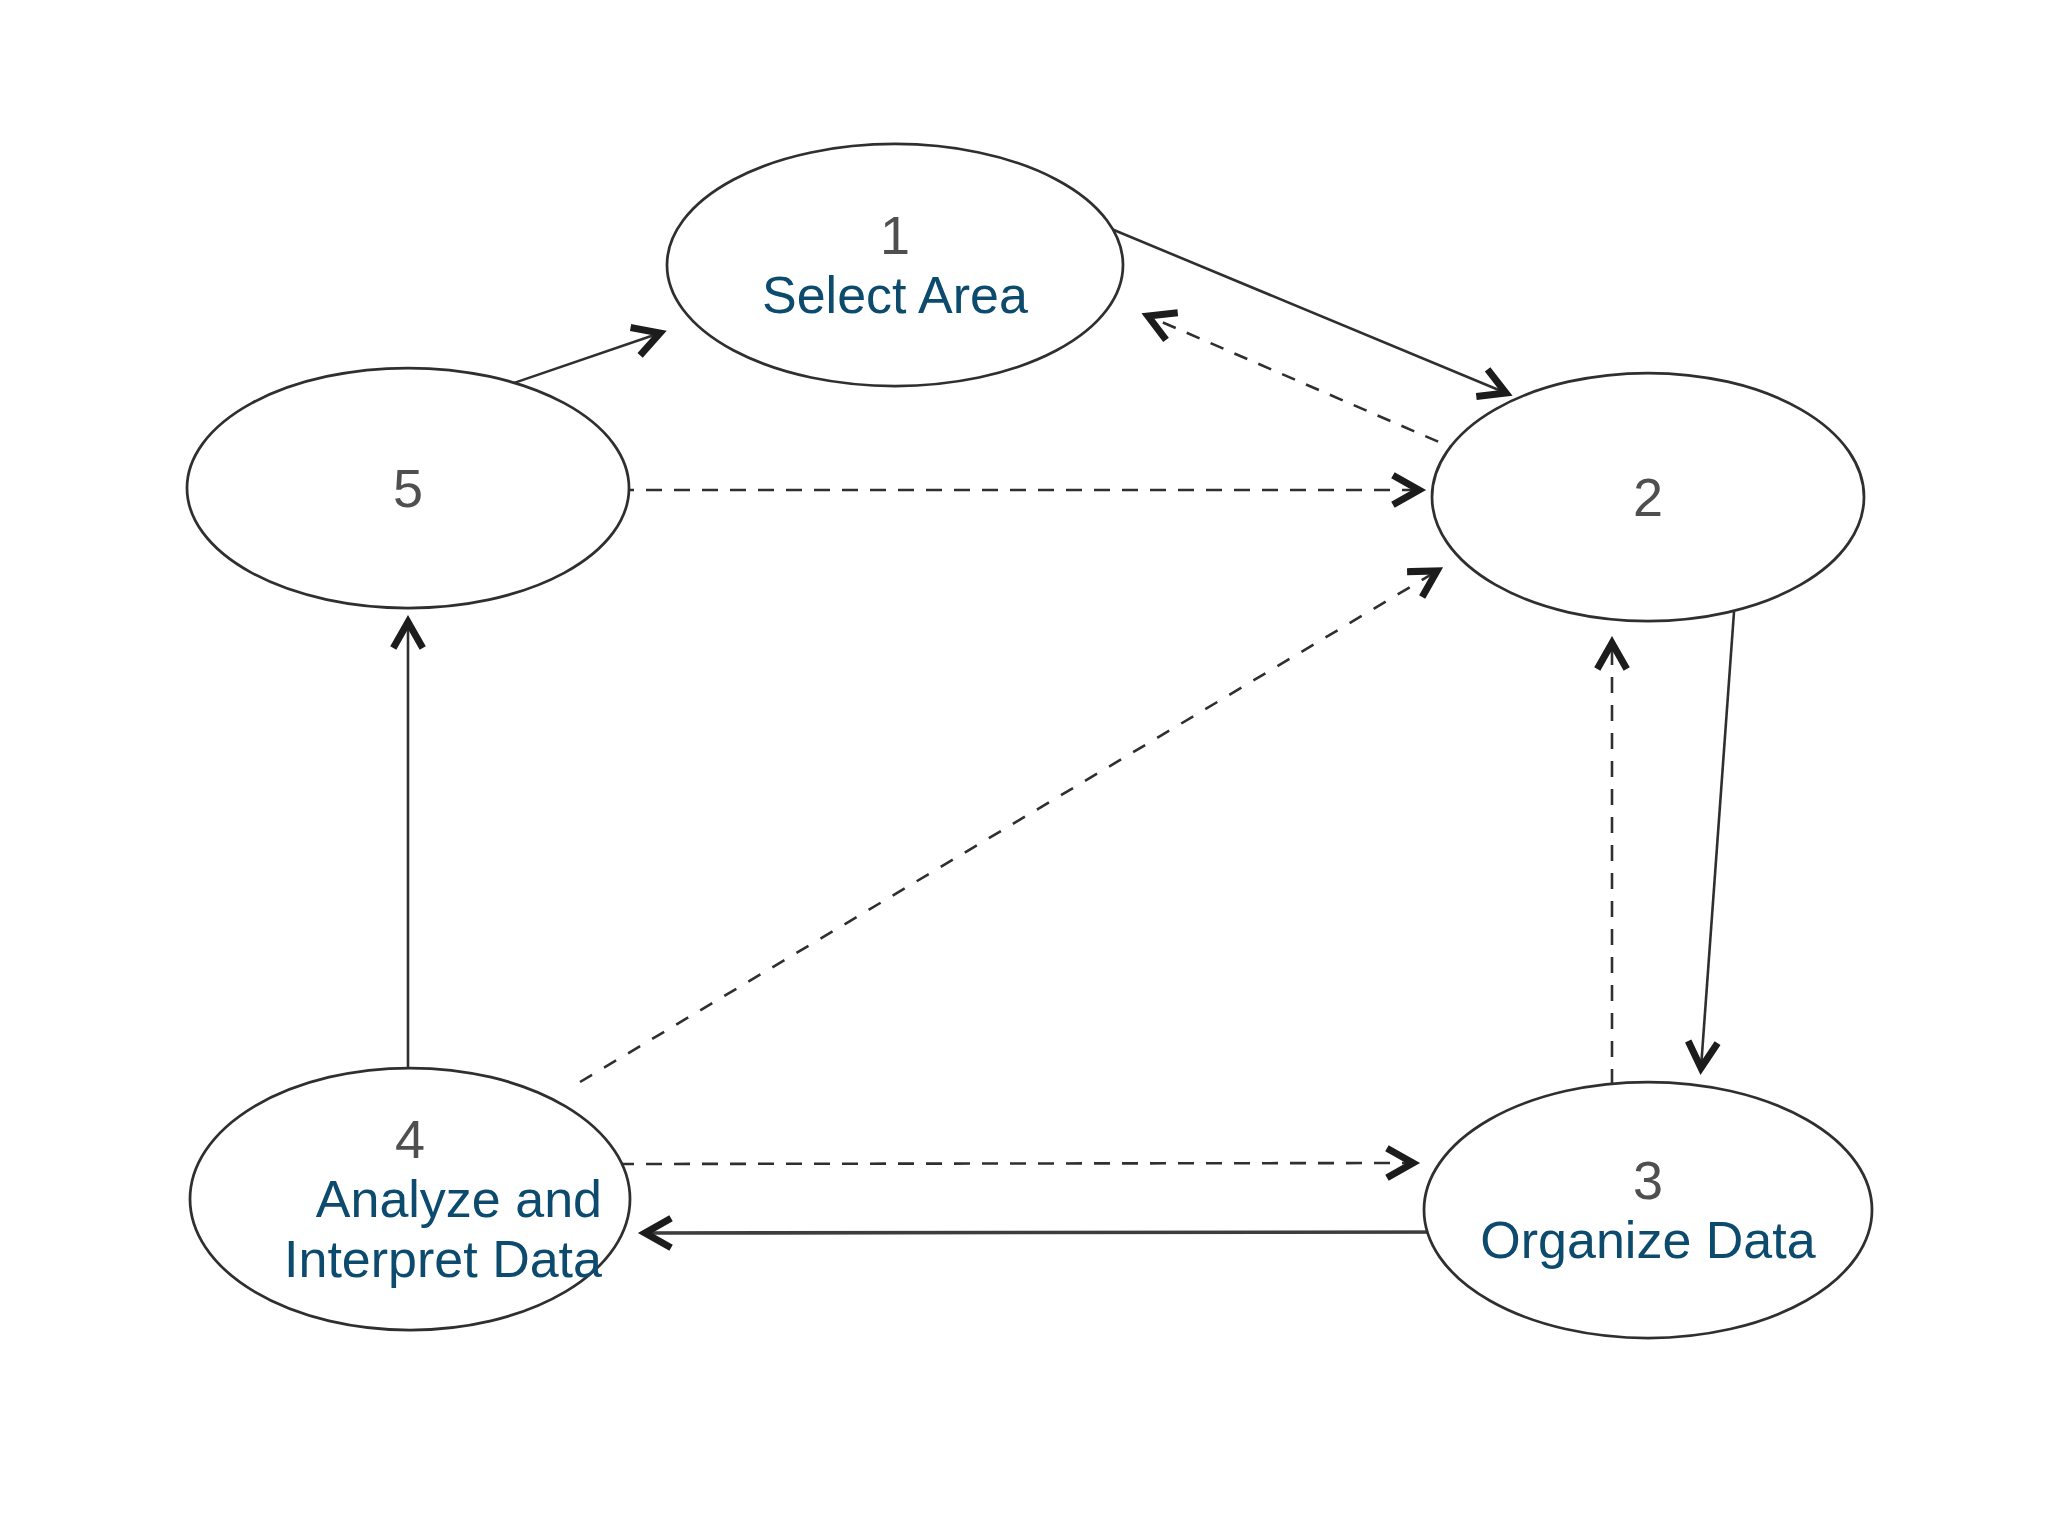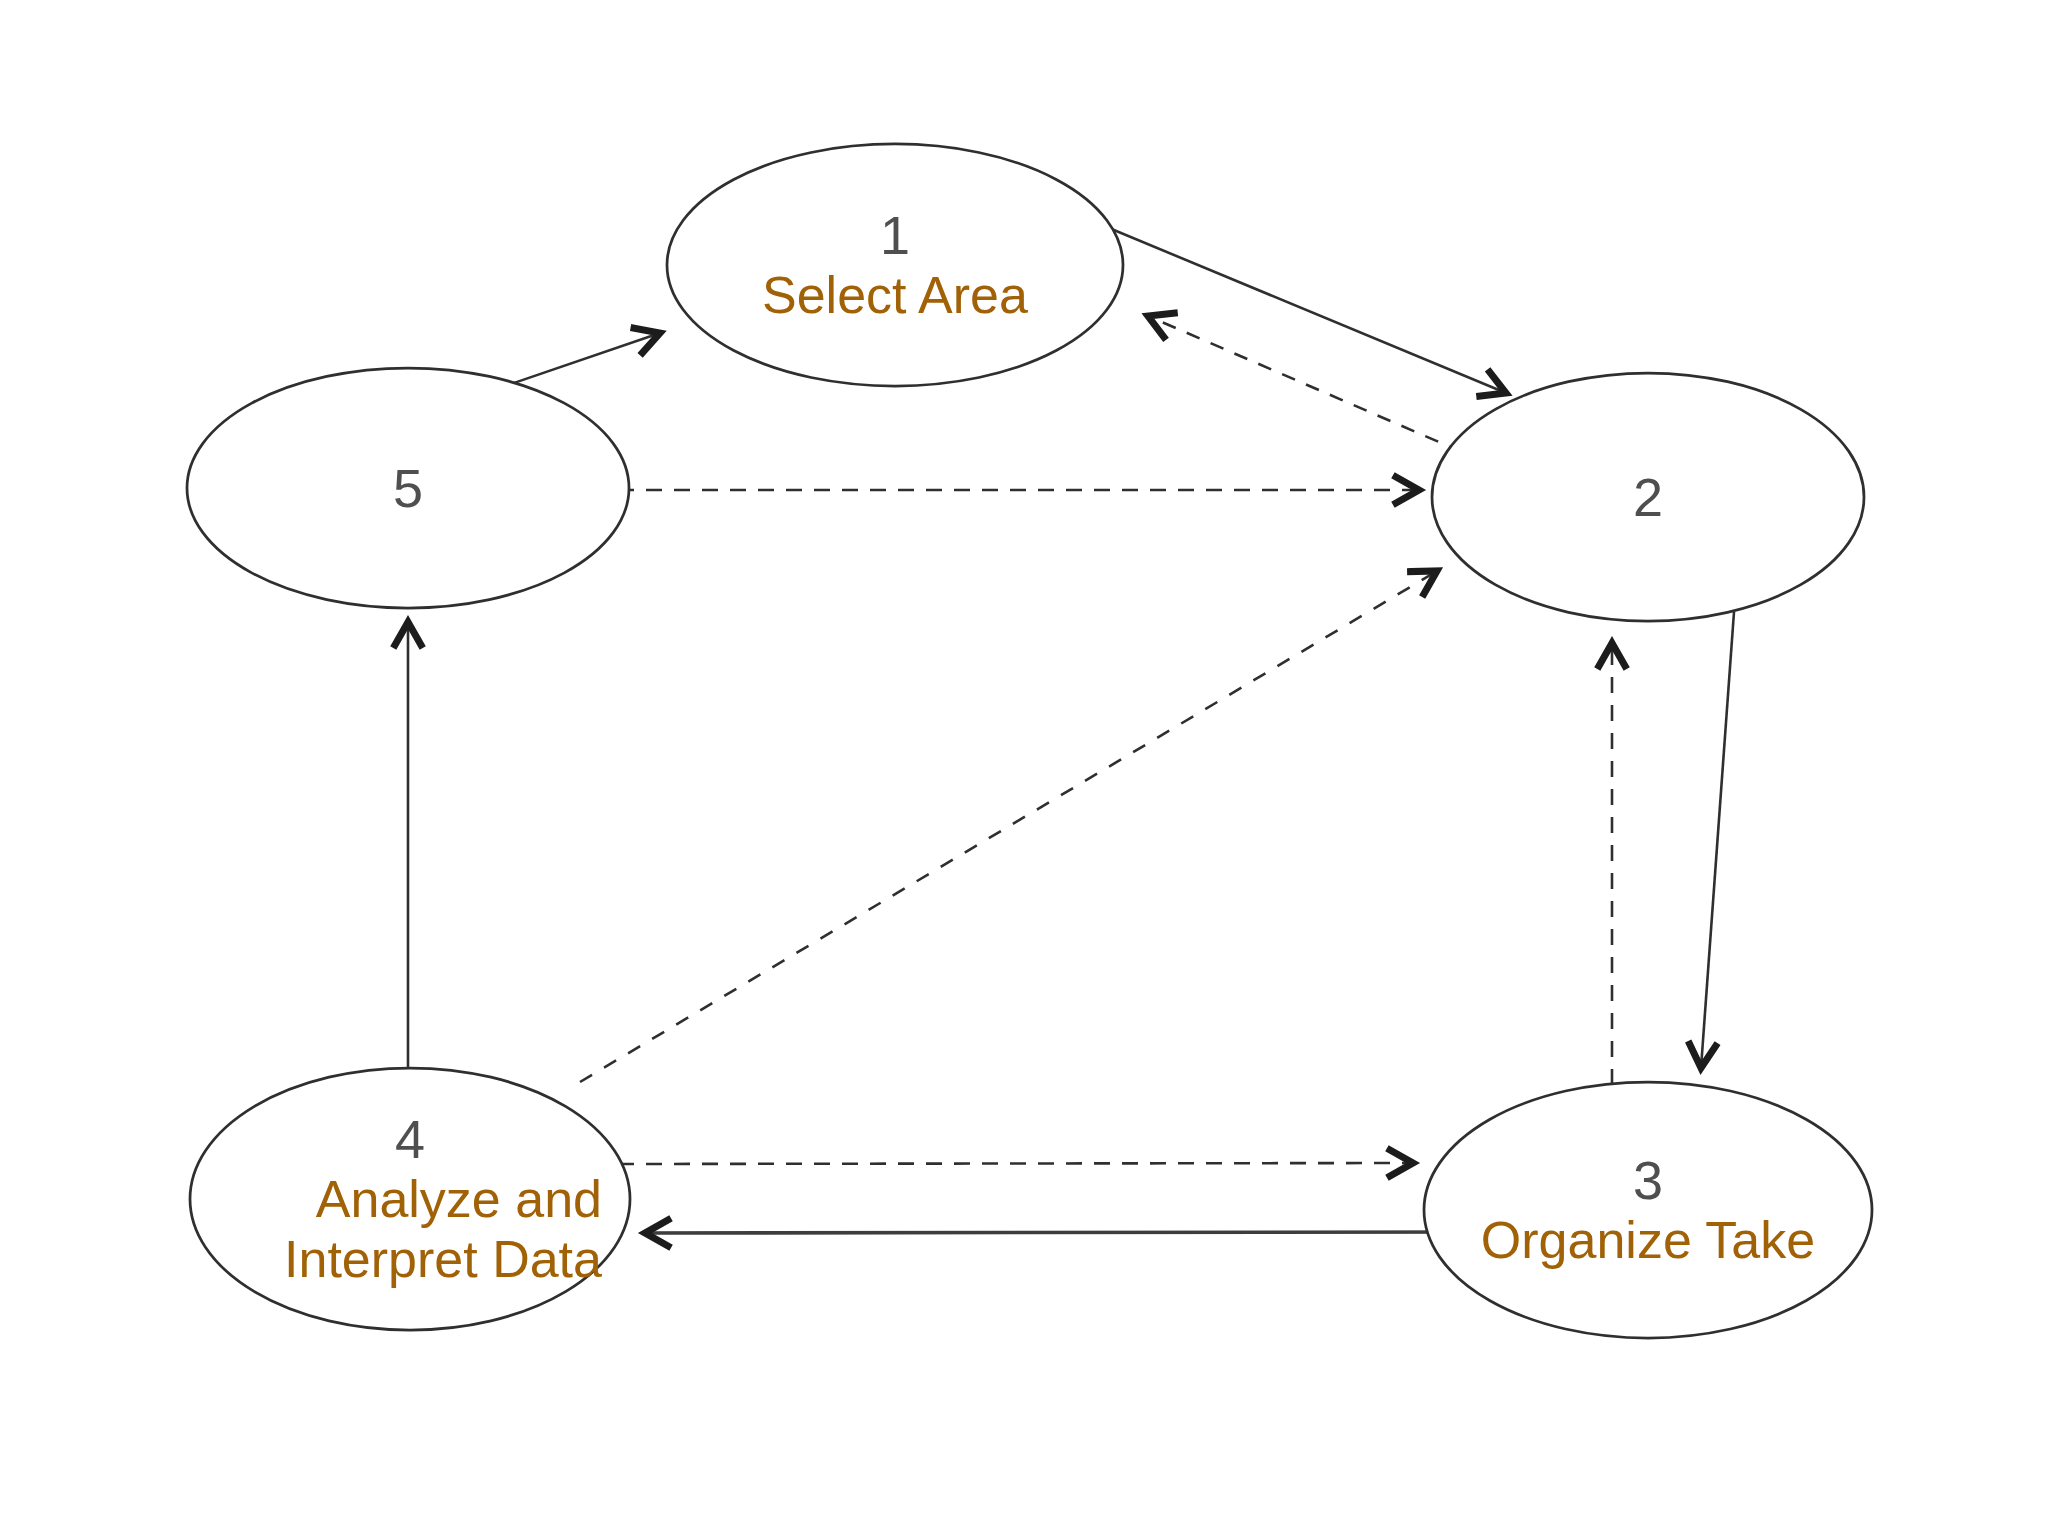--- a/index.html
+++ b/index.html
@@ -31,21 +31,21 @@
     pointer-events: none;
   }
   .node .num {
     font-size: 54px;
     line-height: 60px;
     color: #4f4f4f;
   }
   .node .lbl {
     font-size: 52px;
     line-height: 60px;
-    color: #a16207;
+    color: #0c4a6e;
     white-space: nowrap;
   }
   .node .lbl.wrap {
     white-space: normal;
     width: 384px;
     text-align: right;
   }
 </style>
 </head>
 <body>
@@ -85,21 +85,21 @@
     <div class="num">1</div>
     <div class="lbl">Select Area</div>
   </div>
 
   <div class="node" style="left:1432px; top:373px; width:432px; height:248px;">
     <div class="num">2</div>
   </div>
 
   <div class="node" style="left:1424px; top:1082px; width:448px; height:256px;">
     <div class="num">3</div>
-    <div class="lbl">Organize Take</div>
+    <div class="lbl">Organize Data</div>
   </div>
 
   <div class="node" style="left:190px; top:1068px; width:440px; height:262px;">
     <div class="num">4</div>
     <div class="lbl wrap">Analyze and Interpret Data</div>
   </div>
 
   <div class="node" style="left:187px; top:368px; width:442px; height:240px;">
     <div class="num">5</div>
   </div>

